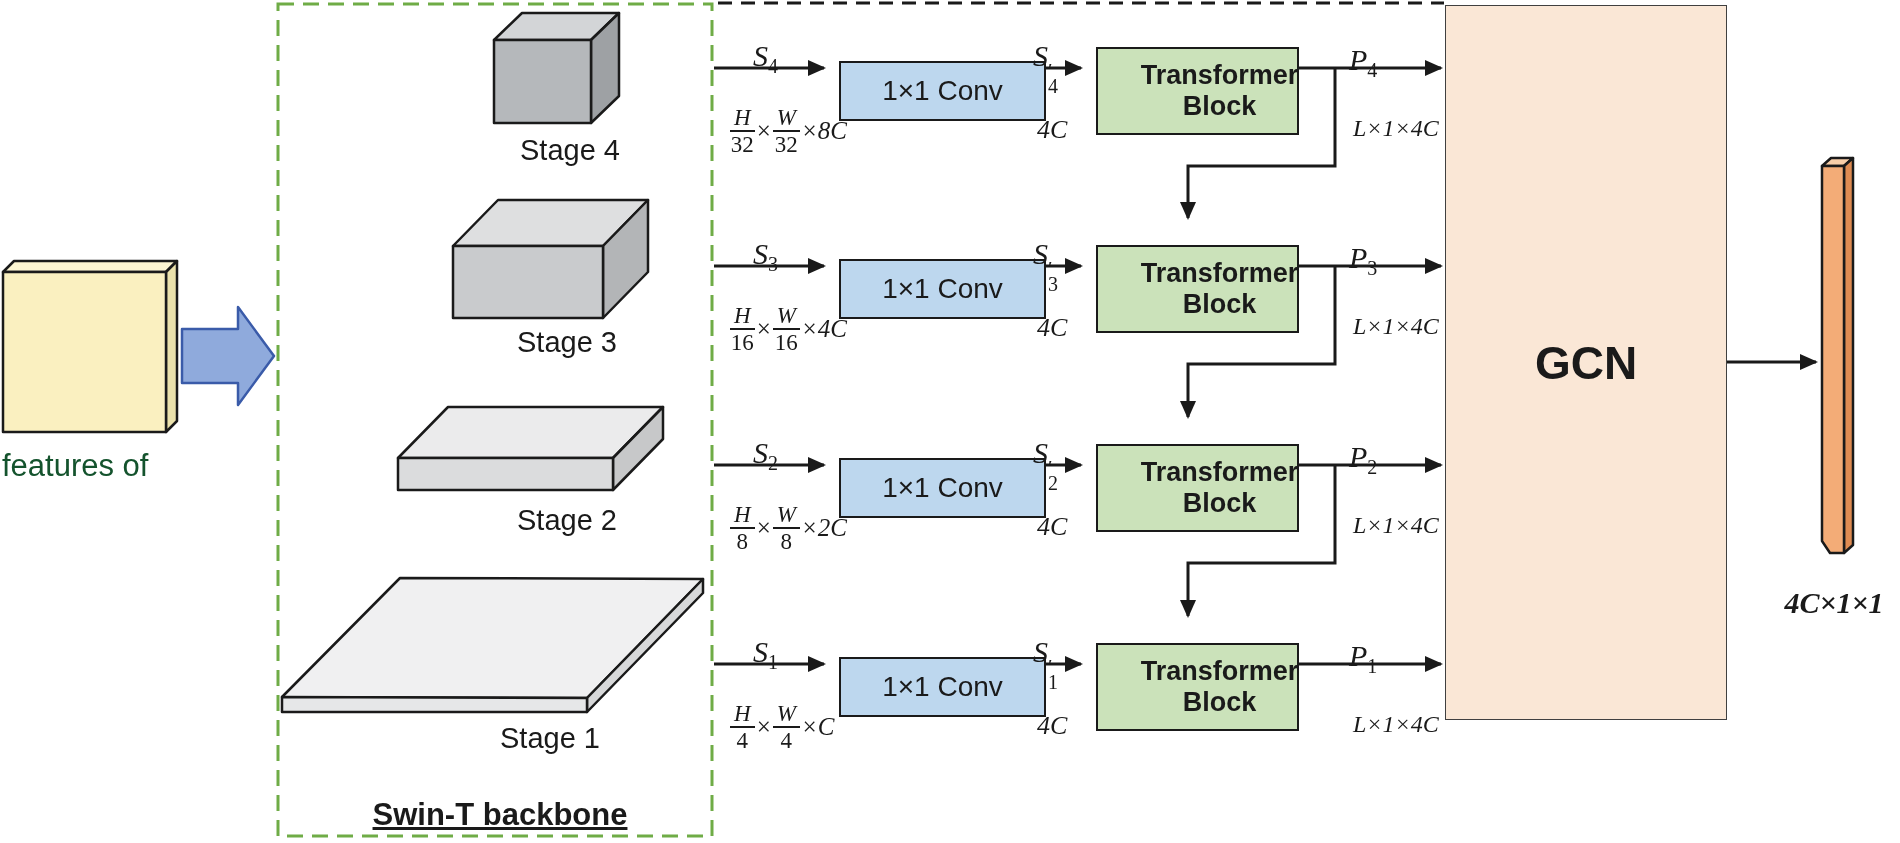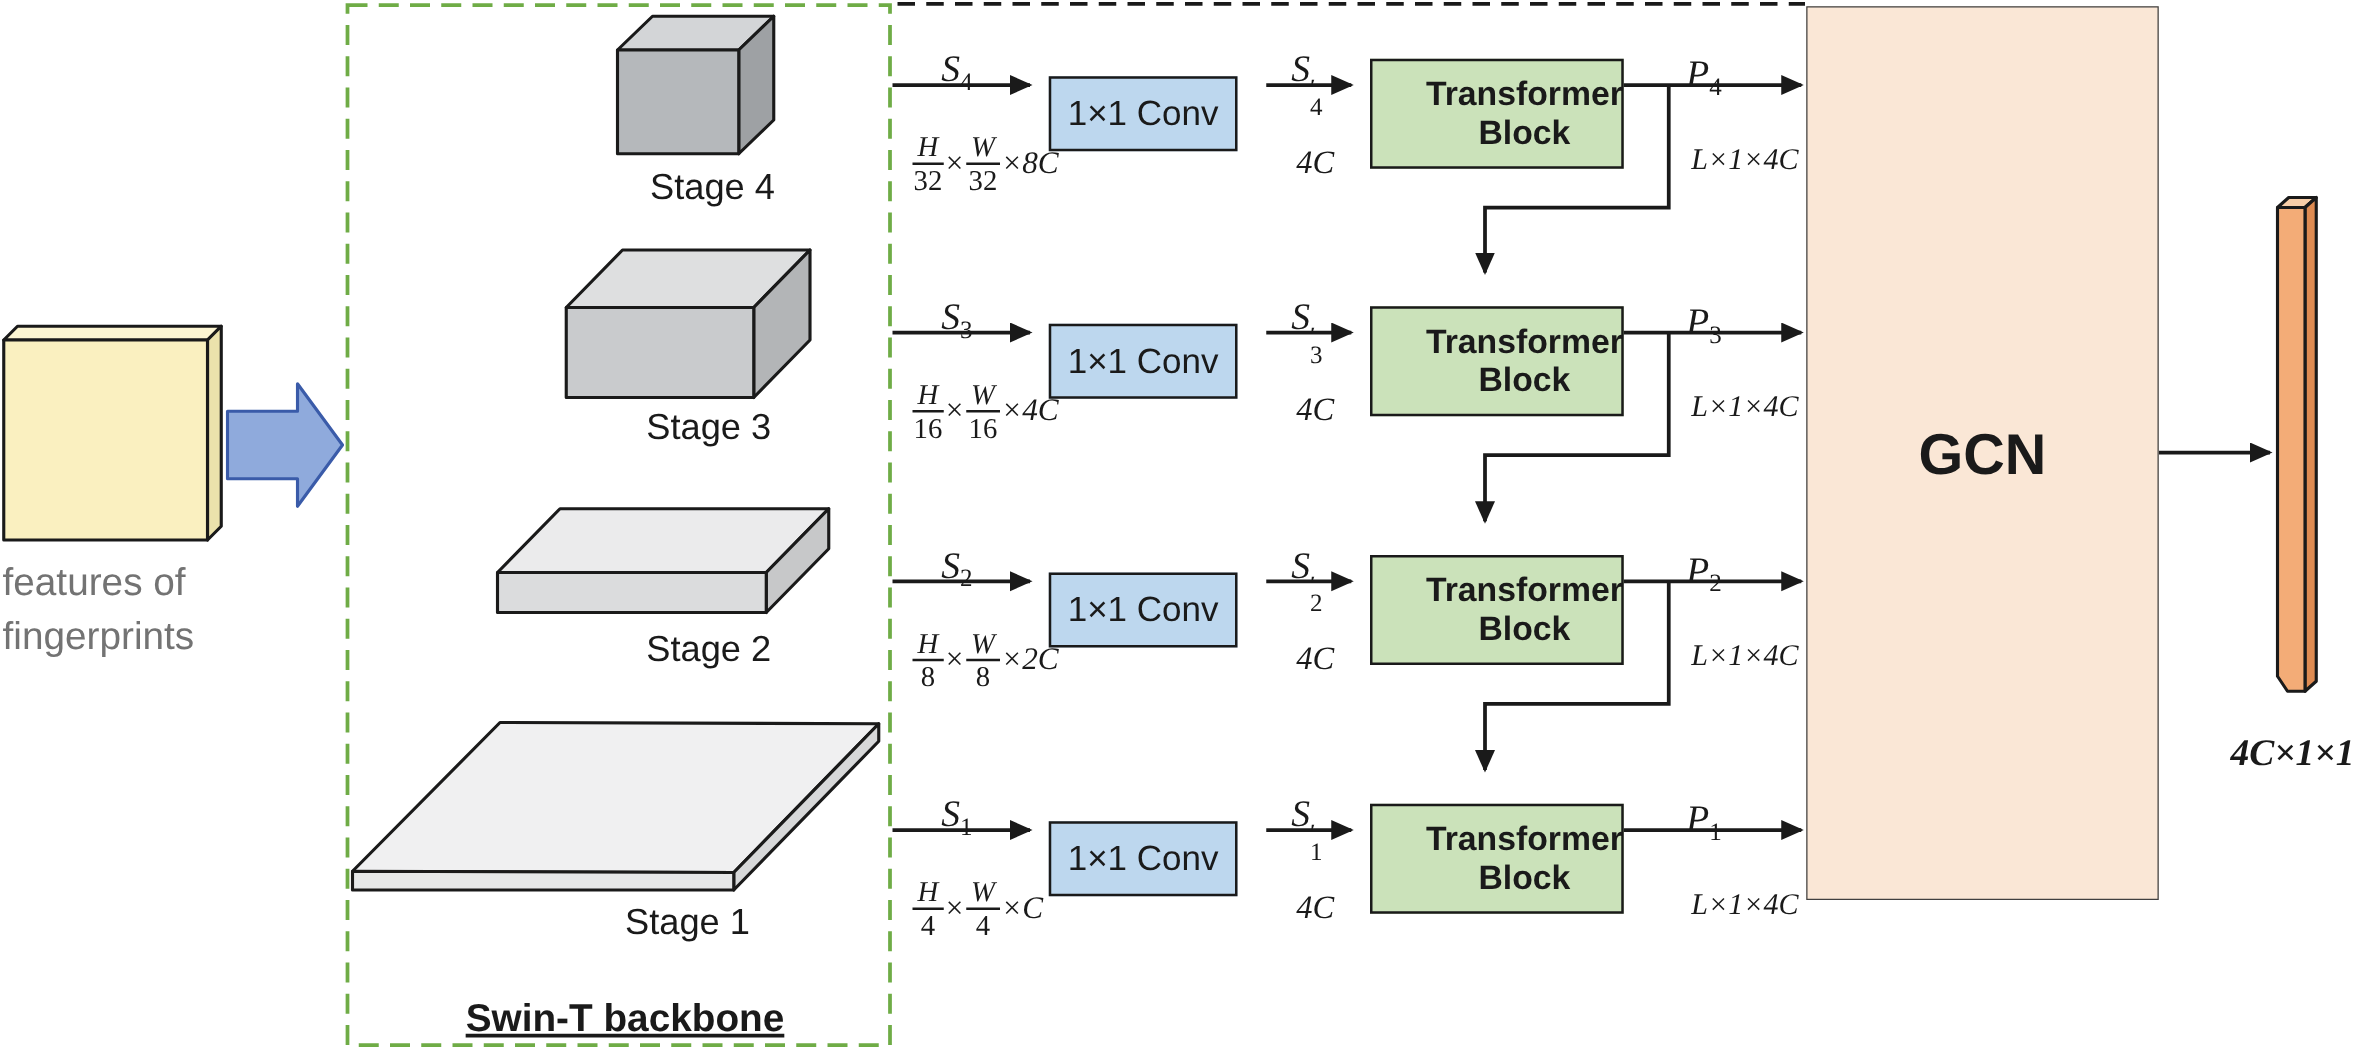--- a/index.html
+++ b/index.html
@@ -1,24 +1,24 @@
 <!DOCTYPE html>
 <html><head>
 <meta charset="utf-8">
 <style>
   html,body{margin:0;padding:0;background:#ffffff;}
   #fig{position:relative;width:1900px;height:843px;background:#ffffff;overflow:hidden;
        font-family:"Liberation Sans",sans-serif;color:#1a1a1a;}
   #shapes{position:absolute;left:0;top:0;width:1900px;height:843px;}
   .abs{position:absolute;}
-  .caption{font-size:31px;line-height:43px;color:#737373;}
+  .caption{font-size:31px;line-height:43px;color:#14532d;}
   .stage-label{font-size:29px;text-align:right;width:160px;}
   .backbone-title{font-size:31px;font-weight:bold;text-align:center;width:320px;text-decoration:underline;}
   .boxlabel{display:flex;align-items:center;justify-content:center;text-align:center;}
-  .conv-box{left:828px;top:22px;width:151px;height:60px;background:#BDD7EE;
+  .conv-box{left:828px;top:22px;width:207px;height:60px;background:#BDD7EE;
             border:2.5px solid #1a1a1a;font-size:28px;box-sizing:border-box;}
   .tb-box{left:1085px;top:8px;width:203px;height:88px;background:#CBE2BA;
           border:2.5px solid #1a1a1a;font-weight:bold;font-size:27px;line-height:31px;box-sizing:border-box;padding-left:44px;}
   .gcn-box{left:1445px;top:5px;width:282px;height:715px;background:#FAE7D6;
            border:1px solid #404040;box-sizing:border-box;font-weight:bold;font-size:46px;}
   .math{font-family:"Liberation Serif",serif;font-style:italic;font-size:30px;}
   .sub2{font-style:normal;font-size:20px;vertical-align:-7px;}
   .ssub{display:inline-flex;flex-direction:column;align-items:flex-start;vertical-align:-12px;}
   .ssub .prime{font-style:normal;font-size:20px;line-height:13px;}
   .ssub .sub{font-style:normal;font-size:20px;line-height:17px;}
@@ -116,21 +116,20 @@
 
     <g stroke="#1a1a1a" stroke-width="2.5" stroke-linejoin="round">
       <polygon points="1822,166 1831,158 1853,158 1844,166" fill="#F8CEA8"></polygon>
       <polygon points="1844,166 1853,158 1853,545 1844,553" fill="#DE8B52"></polygon>
       <polygon points="1822,166 1844,166 1844,553 1830,553 1822,541" fill="#F3AC77"></polygon>
     </g>
   </svg>
 
   <div class="abs caption" style="left:2px;top:444px;width:230px;">
     <div>features of</div>
-    <div>fingerprints</div>
   </div>
 
   <div class="abs stage-label" style="left:460px;top:134px;">Stage 4</div>
   <div class="abs stage-label" style="left:457px;top:326px;">Stage 3</div>
   <div class="abs stage-label" style="left:457px;top:504px;">Stage 2</div>
   <div class="abs stage-label" style="left:440px;top:722px;">Stage 1</div>
   <div class="abs backbone-title" style="left:340px;top:797px;">Swin-T backbone</div>
 
   <div class="row" id="row0">
     <span class="abs math s-label"><span>S</span><span class="sub2">4</span></span>

